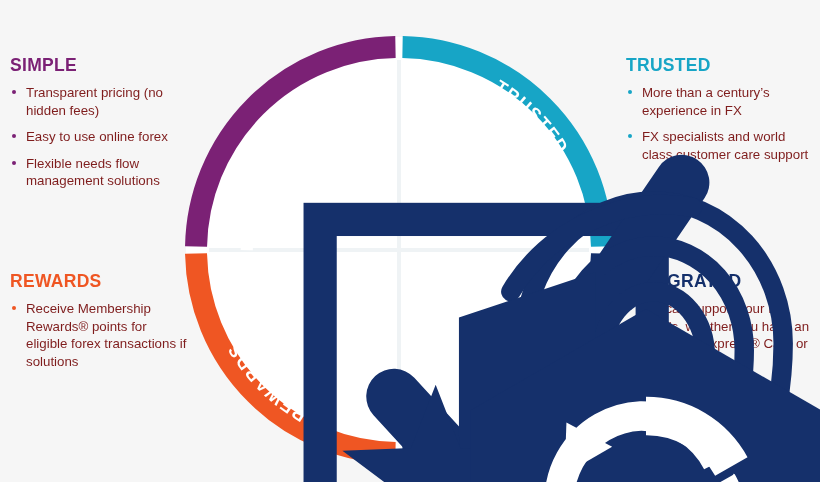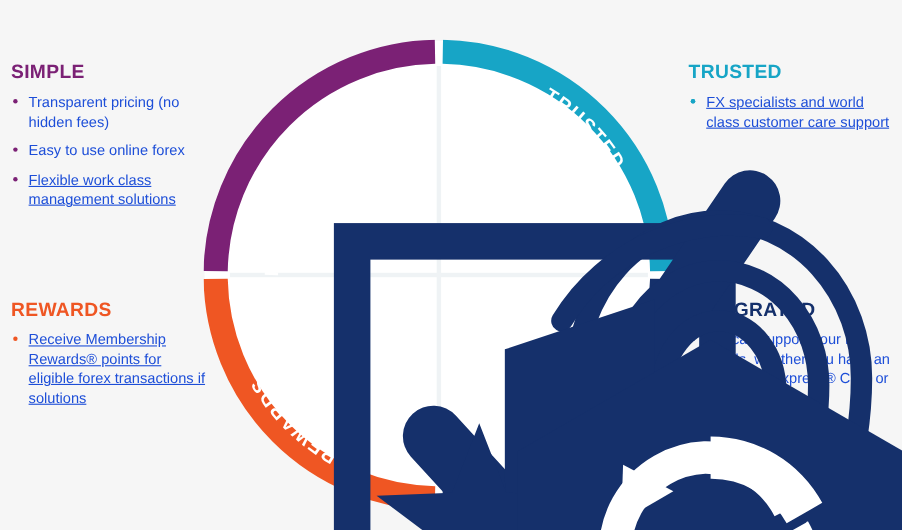--- a/index.html
+++ b/index.html
@@ -21,23 +21,23 @@
     letter-spacing:.3px;
     line-height:1.1;
   }
   .panel ul{margin:0;padding:0;list-style:none;}
   .panel li{
     position:relative;
     padding-left:16px;
     margin-bottom:9px;
     font-size:13.3px;
     line-height:1.32;
-    color:#1d4ed8;
-  }
-  .panel li:last-child{margin-bottom:0;text-decoration:underline;}
+    color:#7f1d1d;
+  }
+  .panel li:last-child{margin-bottom:0;}
   .panel li .dot{
     position:absolute;left:2px;top:6px;
     width:4px;height:4px;border-radius:50%;
   }
 
   #panel-simple{left:10px;top:56px;width:180px;}
   #panel-simple h2{color:#7b2175;}
   #panel-simple .dot{background:#7b2175;}
 
   #panel-trusted{left:626px;top:56px;width:186px;}
@@ -71,28 +71,28 @@
 </head>
 <body>
 
 <div id="stage">
 
   <div class="panel" id="panel-simple">
     <h2>SIMPLE</h2>
     <ul>
       <li><span class="dot"></span><span>Transparent pricing (no hidden fees)</span></li>
       <li><span class="dot"></span><span>Easy to use online forex</span></li>
-      <li><span class="dot"></span><span>Flexible work class management solutions</span></li>
+      <li><span class="dot"></span><span>Flexible needs flow management solutions</span></li>
     </ul>
   </div>
 
   <div class="panel" id="panel-trusted">
     <h2>TRUSTED</h2>
     <ul>
-      <li><span class="dot"></span></li>
+      <li><span class="dot"></span><span>More than a century’s experience in FX</span></li>
       <li><span class="dot"></span><span>FX specialists and world class customer care support</span></li>
     </ul>
   </div>
 
   <div class="panel" id="panel-rewards">
     <h2>REWARDS</h2>
     <ul>
       <li><span class="dot"></span><span>Receive Membership Rewards® points for eligible forex transactions if solutions</span></li>
     </ul>
   </div>

